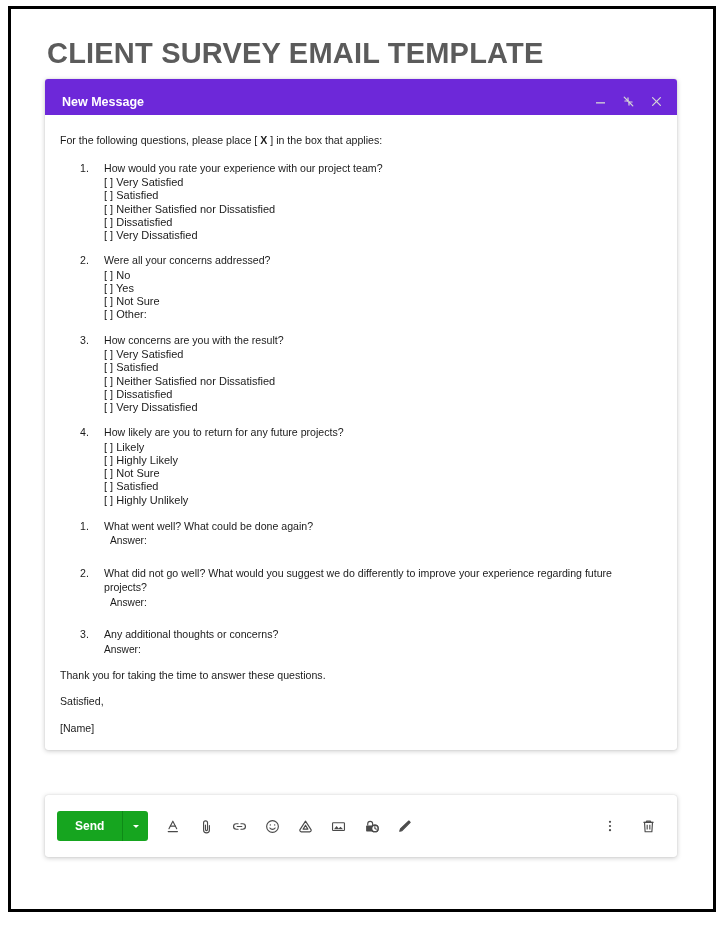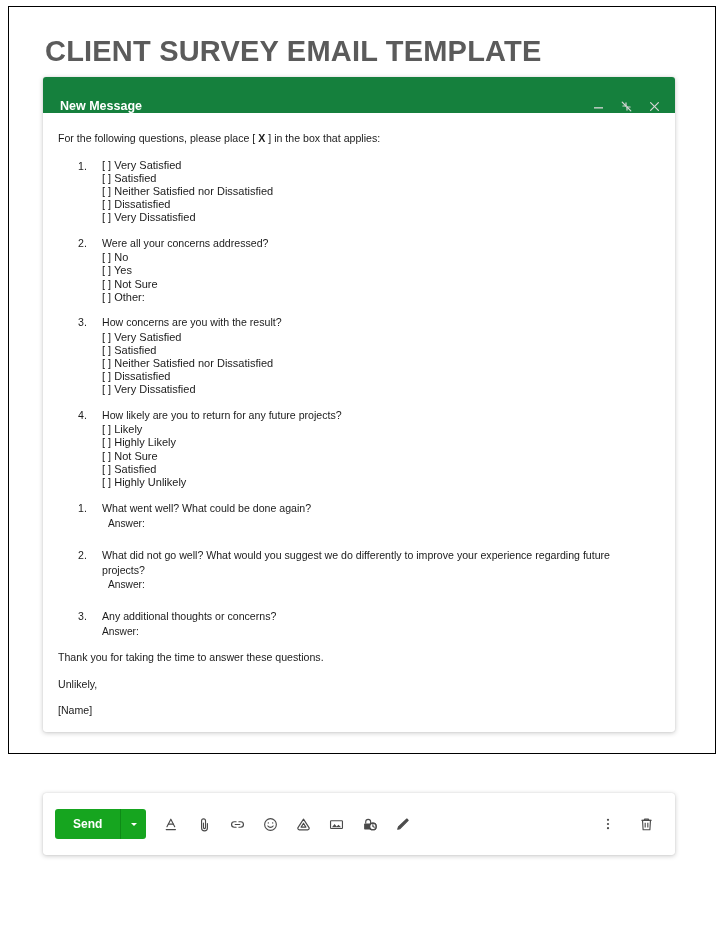--- a/index.html
+++ b/index.html
@@ -12,23 +12,23 @@
     height: 930px;
     font-family: "Liberation Sans", sans-serif;
     overflow: hidden;
   }
 
   .page {
     position: absolute;
     left: 8px;
     top: 6px;
     width: 708px;
-    height: 748px;
+    height: 906px;
     background: #ffffff;
-    border: 1px solid #000000;
+    border: 3px solid #000000;
     box-sizing: border-box;
   }
 
   
   .doc-title {
     position: absolute;
     left: 36px;
     top: 28px;
     font-size: 29px;
     font-weight: bold;
@@ -43,25 +43,25 @@
     left: 34px;
     top: 70px;
     width: 632px;
     background: #ffffff;
     border-radius: 3px;
     box-shadow: 0 1px 5px rgba(0,0,0,0.22), 0 0 1px rgba(0,0,0,0.18);
   }
 
   .email-header {
     height: 36px;
-    background: #15803d;
+    background: #6d28d9;
     border-radius: 3px 3px 0 0;
     display: flex;
-    align-items: flex-end;
-    padding: 5px 14px 0 17px;
+    align-items: flex-start;
+    padding: 16px 14px 0 17px;
     box-sizing: border-box;
   }
   .email-header-title {
     color: #ffffff;
     font-size: 12.5px;
     font-weight: bold;
     flex: 1;
   }
   .win-ctrls {
     display: flex;
@@ -244,20 +244,21 @@
     </div>
 
     <div class="email-body">
 
 
       <p class="para tight"><span>For the following questions, please place [ </span><span class="bold-x">X</span><span> ] in the box that applies:</span></p>
 
       <ul class="qlist">
         <li class="qitem">
           <span class="qnum">1.</span>
+          <div class="qtext">How would you rate your experience with our project team?</div>
           <ul class="opts">
             <li class="opt">[ ] Very Satisfied</li>
             <li class="opt">[ ] Satisfied</li>
             <li class="opt">[ ] Neither Satisfied nor Dissatisfied</li>
             <li class="opt">[ ] Dissatisfied</li>
             <li class="opt">[ ] Very Dissatisfied</li>
           </ul>
         </li>
 
         <li class="qitem">
@@ -309,21 +310,21 @@
           <div class="ans">Answer:</div>
         </li>
         <li class="qitem">
           <span class="qnum">3.</span>
           <div class="qtext">Any additional thoughts or concerns?</div>
           <div class="ans" style="padding-left:0">Answer:</div>
         </li>
       </ul>
 
       <p class="para">Thank you for taking the time to answer these questions.</p>
-      <p class="para">Unlikely,</p>
+      <p class="para">Satisfied,</p>
       <p class="para">[Name]</p>
 
     </div>
   </div>
 
   <div class="toolbar-card">
 
     <div class="send-group">
       <button class="send-btn">Send</button>
       <span class="send-caret">

